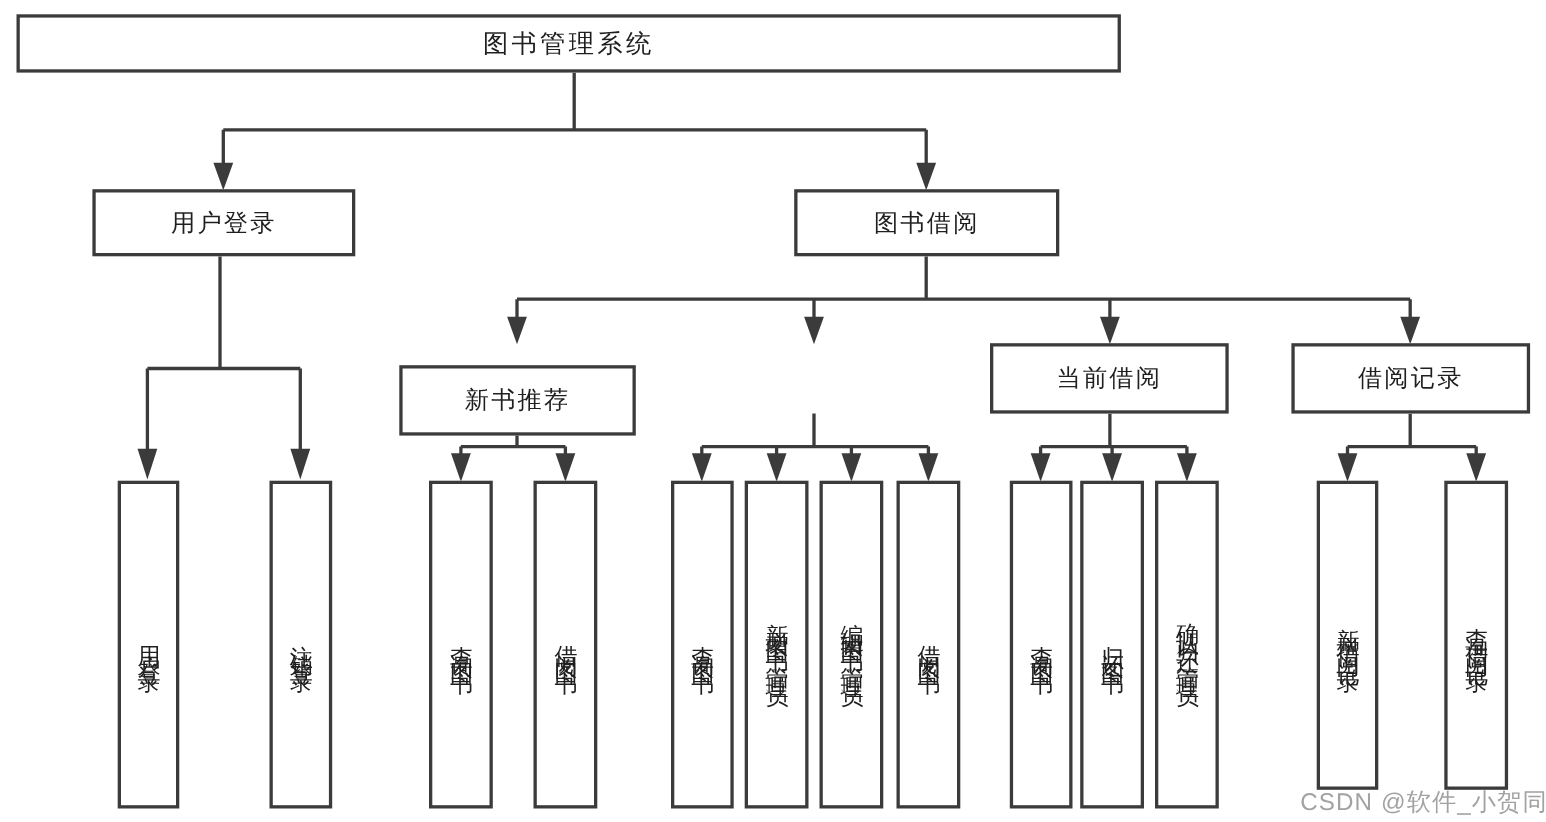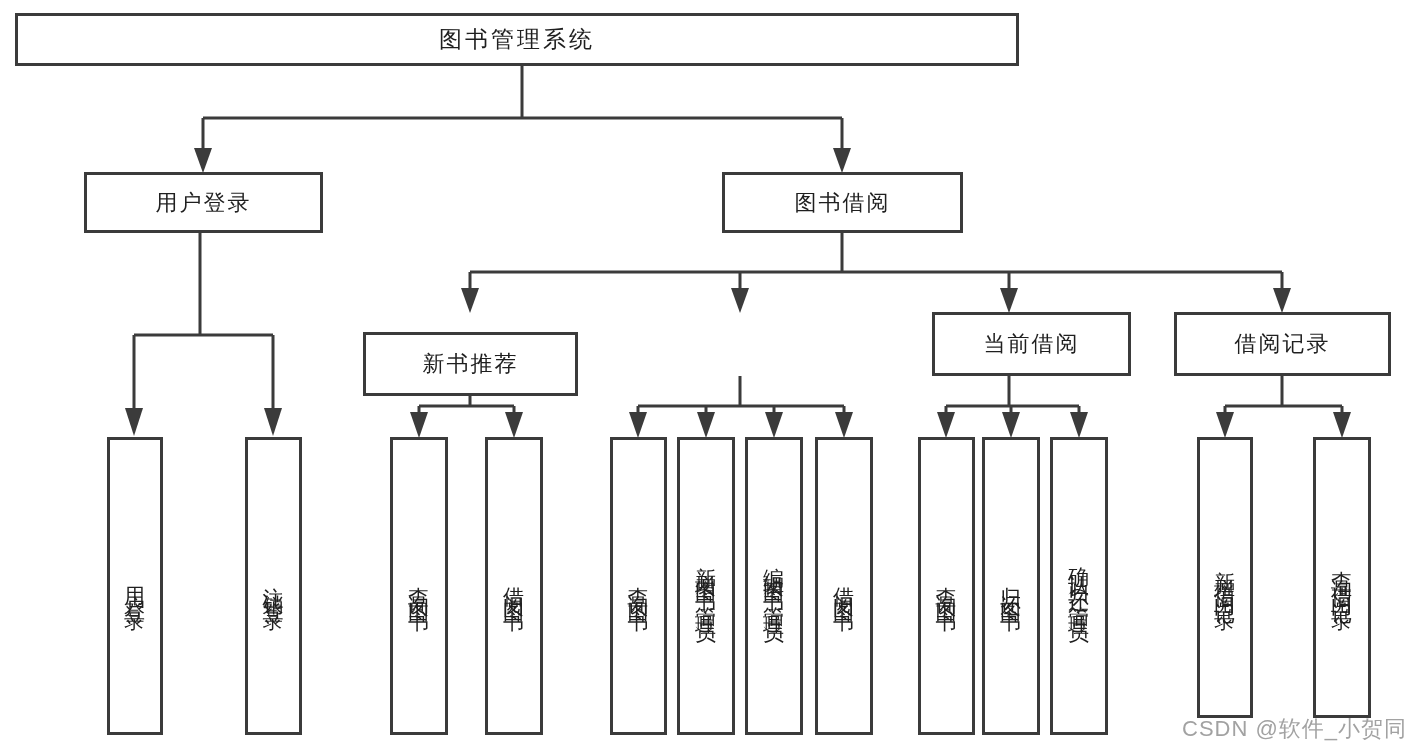--- a/index.html
+++ b/index.html
@@ -96,21 +96,21 @@
   <div class="box" style="left:84px;top:172px;width:239px;height:61px;">
     <span class="hlabel">用户登录</span>
   </div>
   <div class="box" style="left:722px;top:172px;width:241px;height:61px;">
     <span class="hlabel">图书借阅</span>
   </div>
 
   <div class="box" style="left:363px;top:312px;width:215px;height:64px;margin-top:20px;">
     <span class="hlabel">新书推荐</span>
   </div>
-  <div class="box" style="left:932px;top:312px;width:199px;height:64px;">
+  <div class="box" style="left:900px;top:312px;width:217px;height:64px;">
     <span class="hlabel">当前借阅</span>
   </div>
   <div class="box" style="left:1174px;top:312px;width:217px;height:64px;">
     <span class="hlabel">借阅记录</span>
   </div>
 
   <div class="box" style="left:107px;top:437px;width:56px;height:298px;">
     <span class="vlabel">用户登录</span>
   </div>
   <div class="box" style="left:245px;top:437px;width:57px;height:298px;">

